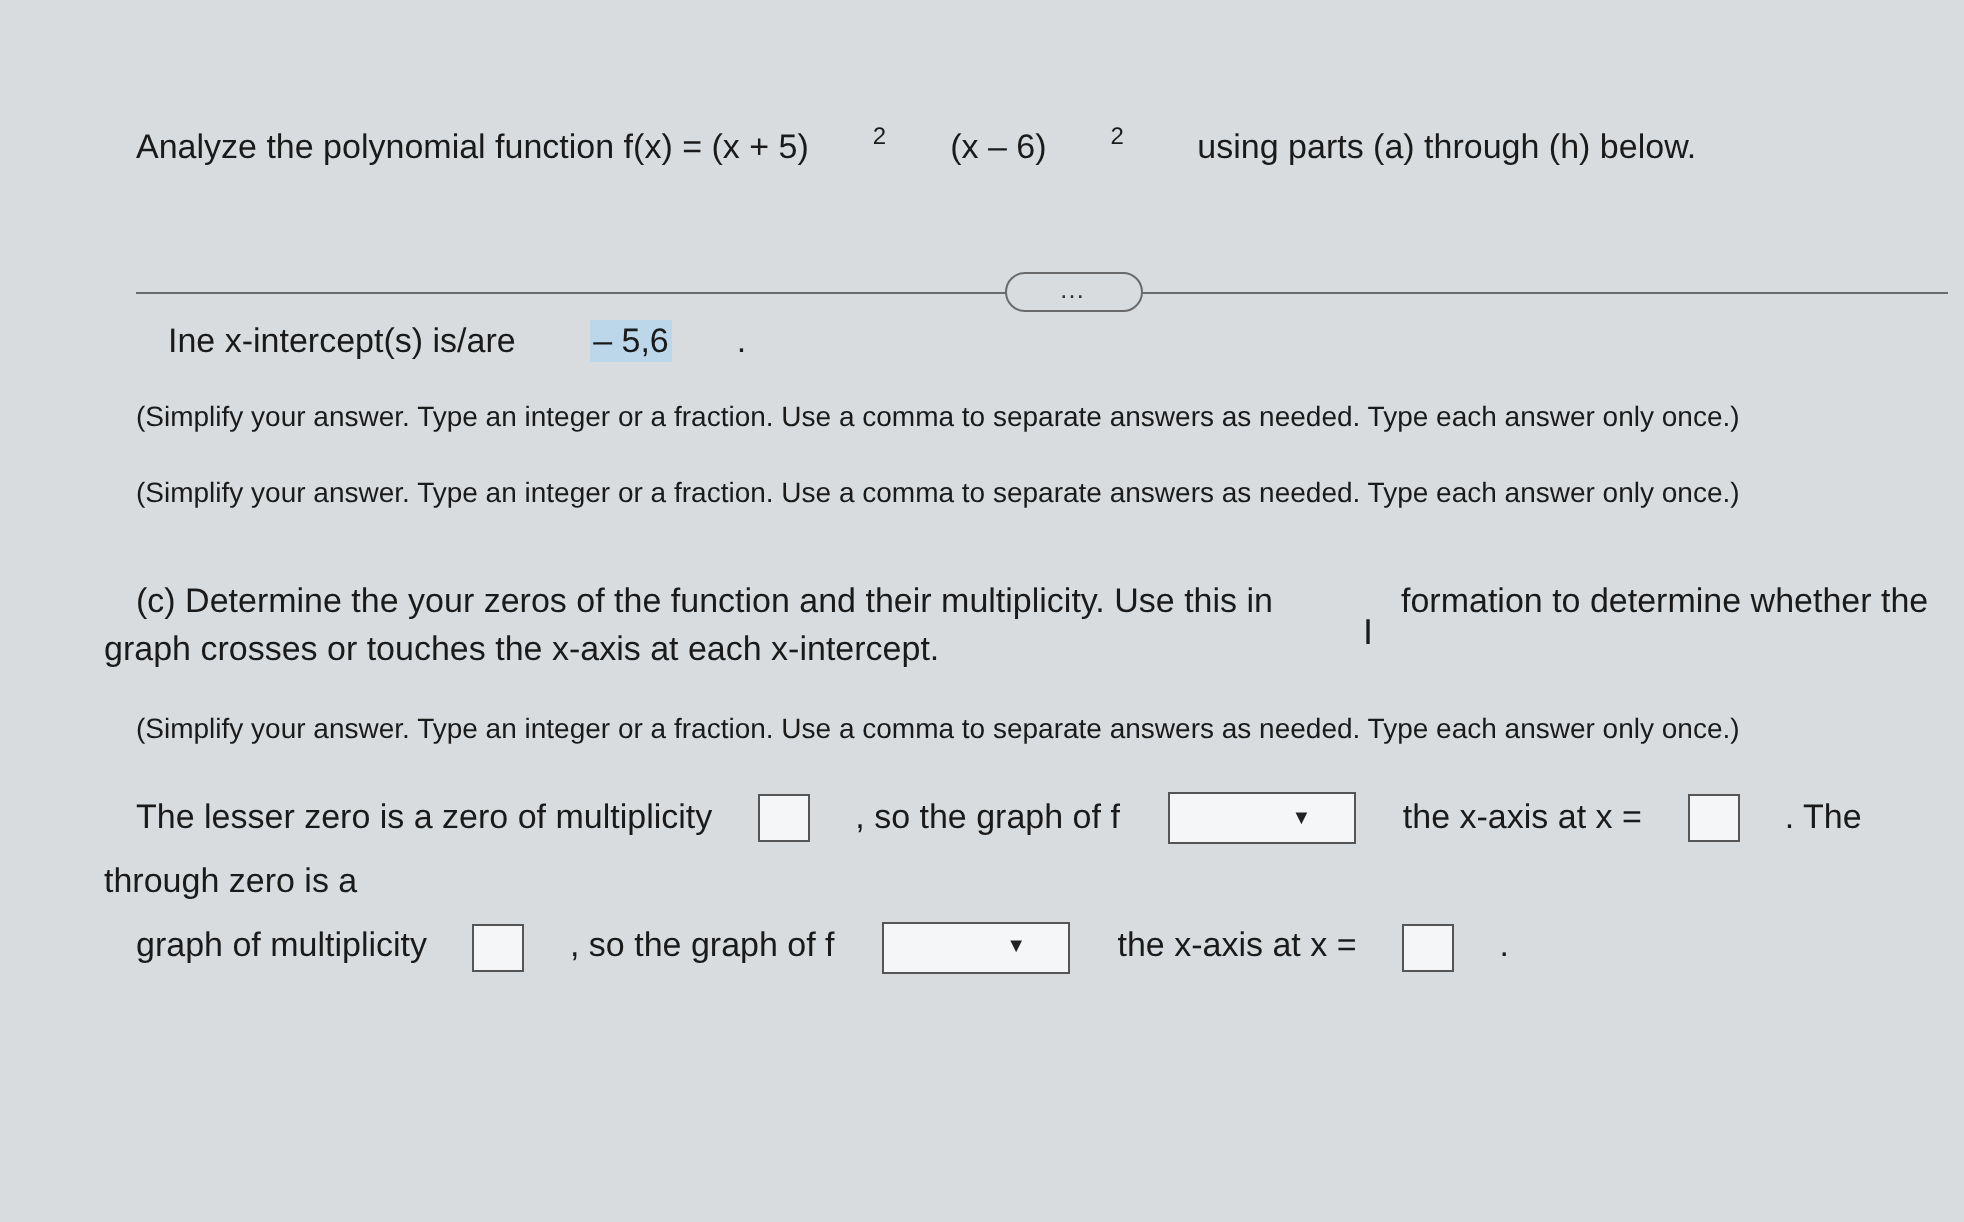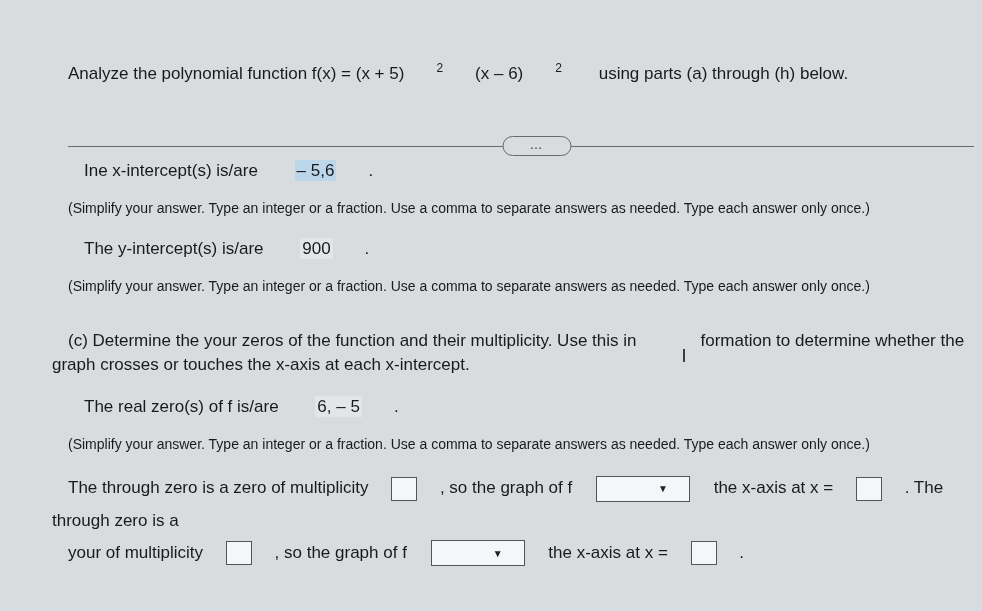--- a/index.html
+++ b/index.html
@@ -122,49 +122,43 @@
 </div>
 
 <div class="section">
   <div>
     <span>Ine x-intercept(s) is/are </span><span class="highlight">– 5,6</span><span>.</span>
   </div>
   <div class="instruction">(Simplify your answer. Type an integer or a fraction. Use a comma to separate answers as needed. Type each answer only once.)</div>
 </div>
 
 <div class="section">
-  <div>
-    <span>The y-intercept(s) is/are </span><span class="plain-bg">900</span><span>.</span>
-  </div>
   <div class="instruction">(Simplify your answer. Type an integer or a fraction. Use a comma to separate answers as needed. Type each answer only once.)</div>
 </div>
 
 <div class="section">
   <span>(c) Determine the your zeros of the function and their multiplicity. Use this in</span><span class="cursor-mark"><span class="cursor-glyph">I</span></span><span>formation to determine whether the graph crosses or touches the x-axis at each x-intercept.</span>
 </div>
 
 <div class="section">
-  <div>
-    <span>The real zero(s) of f is/are </span><span class="plain-bg">6, – 5</span><span>.</span>
-  </div>
   <div class="instruction">(Simplify your answer. Type an integer or a fraction. Use a comma to separate answers as needed. Type each answer only once.)</div>
 </div>
 
 <div class="inline-row">
-  <span>The through zero is a zero of multiplicity </span>
+  <span>The lesser zero is a zero of multiplicity </span>
   <span class="input-box"></span>
   <span>, so the graph of f </span>
   <span class="dropdown">
       <span class="tri">▼</span>
     </span>
   <span> the x-axis at x = </span>
   <span class="input-box"></span>
   <span>. The through zero is a</span>
   <br>
-  <span>your of multiplicity </span>
+  <span>graph of multiplicity </span>
   <span class="input-box"></span>
   <span>, so the graph of f </span>
   <span class="dropdown">
       <span class="tri">▼</span>
     </span>
   <span> the x-axis at x = </span>
   <span class="input-box"></span>
   <span>.</span>
 </div>
 

